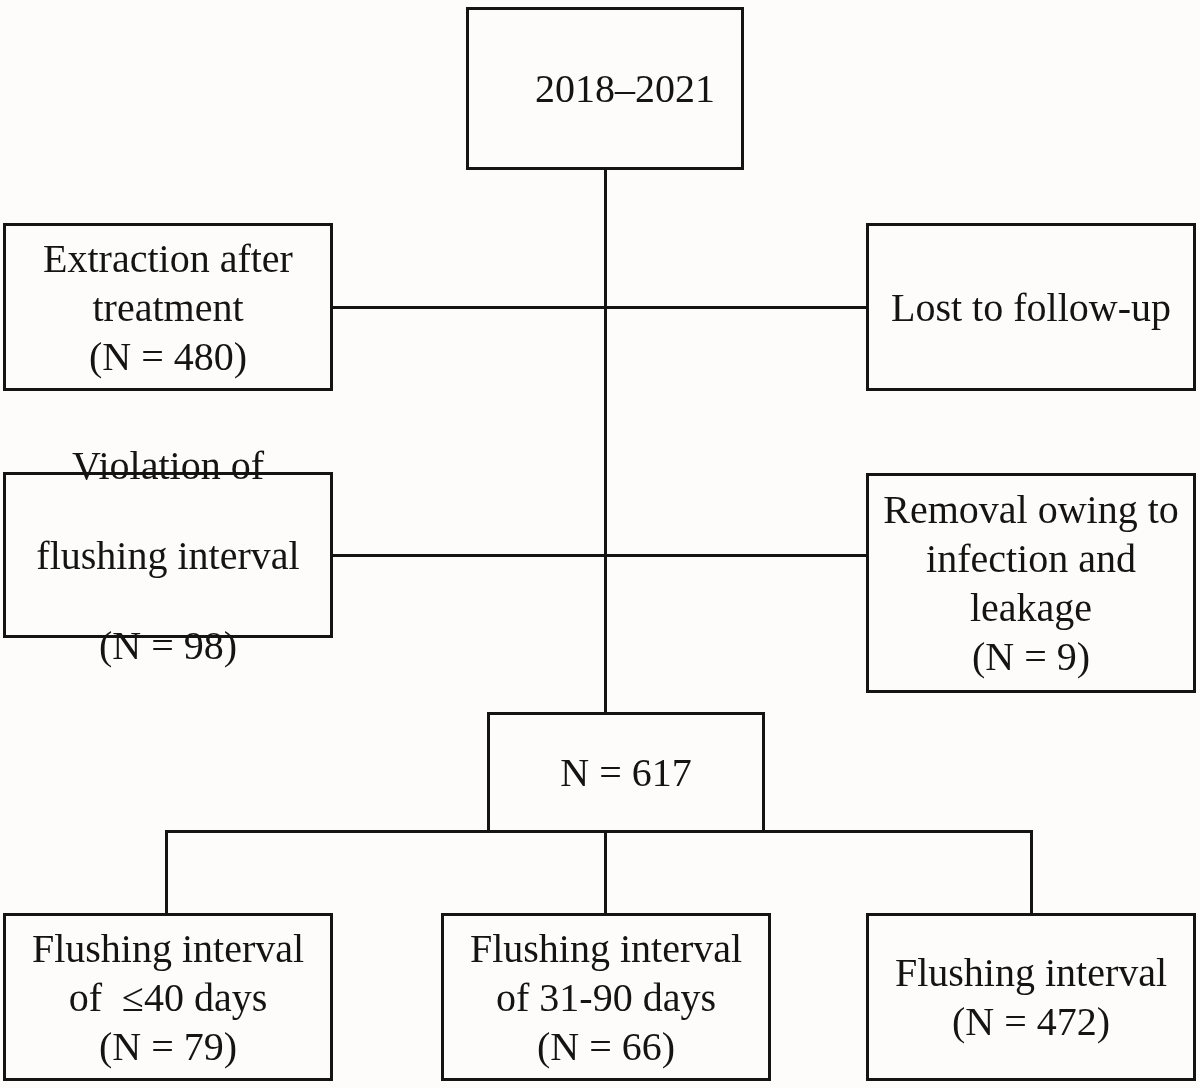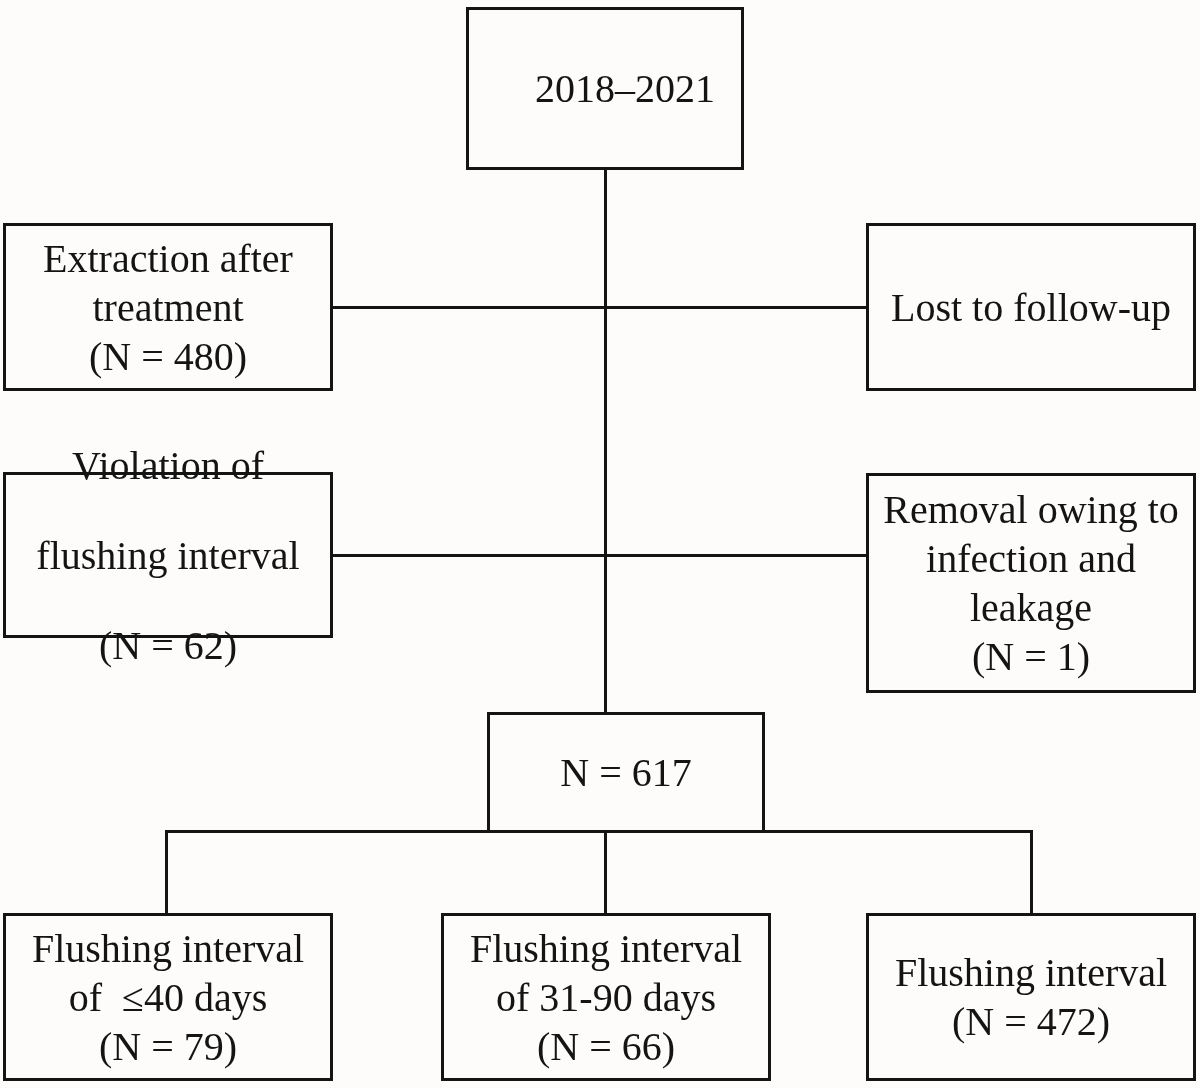--- a/index.html
+++ b/index.html
@@ -85,28 +85,28 @@
     <div class="txt-line">(N = 480)</div>
   </div>
 
   <div class="node" id="node-lost">
     <div class="txt-line">Lost to follow-up</div>
   </div>
 
   <div class="node" id="node-violation">
     <div class="txt-line">Violation of</div>
     <div class="txt-line">flushing interval</div>
-    <div class="txt-line">(N = 62)</div>
+    <div class="txt-line">(N = 98)</div>
   </div>
 
   <div class="node" id="node-removal">
     <div class="txt-line">Removal owing to</div>
     <div class="txt-line">infection and</div>
     <div class="txt-line">leakage</div>
-    <div class="txt-line">(N = 1)</div>
+    <div class="txt-line">(N = 9)</div>
   </div>
 
   <div class="node" id="node-included">
     <div class="txt-line">N = 617</div>
   </div>
 
   <div class="node" id="node-flush-30">
     <div class="txt-line">Flushing interval</div>
     <div class="txt-line">of  ≤40 days</div>
     <div class="txt-line">(N = 79)</div>

